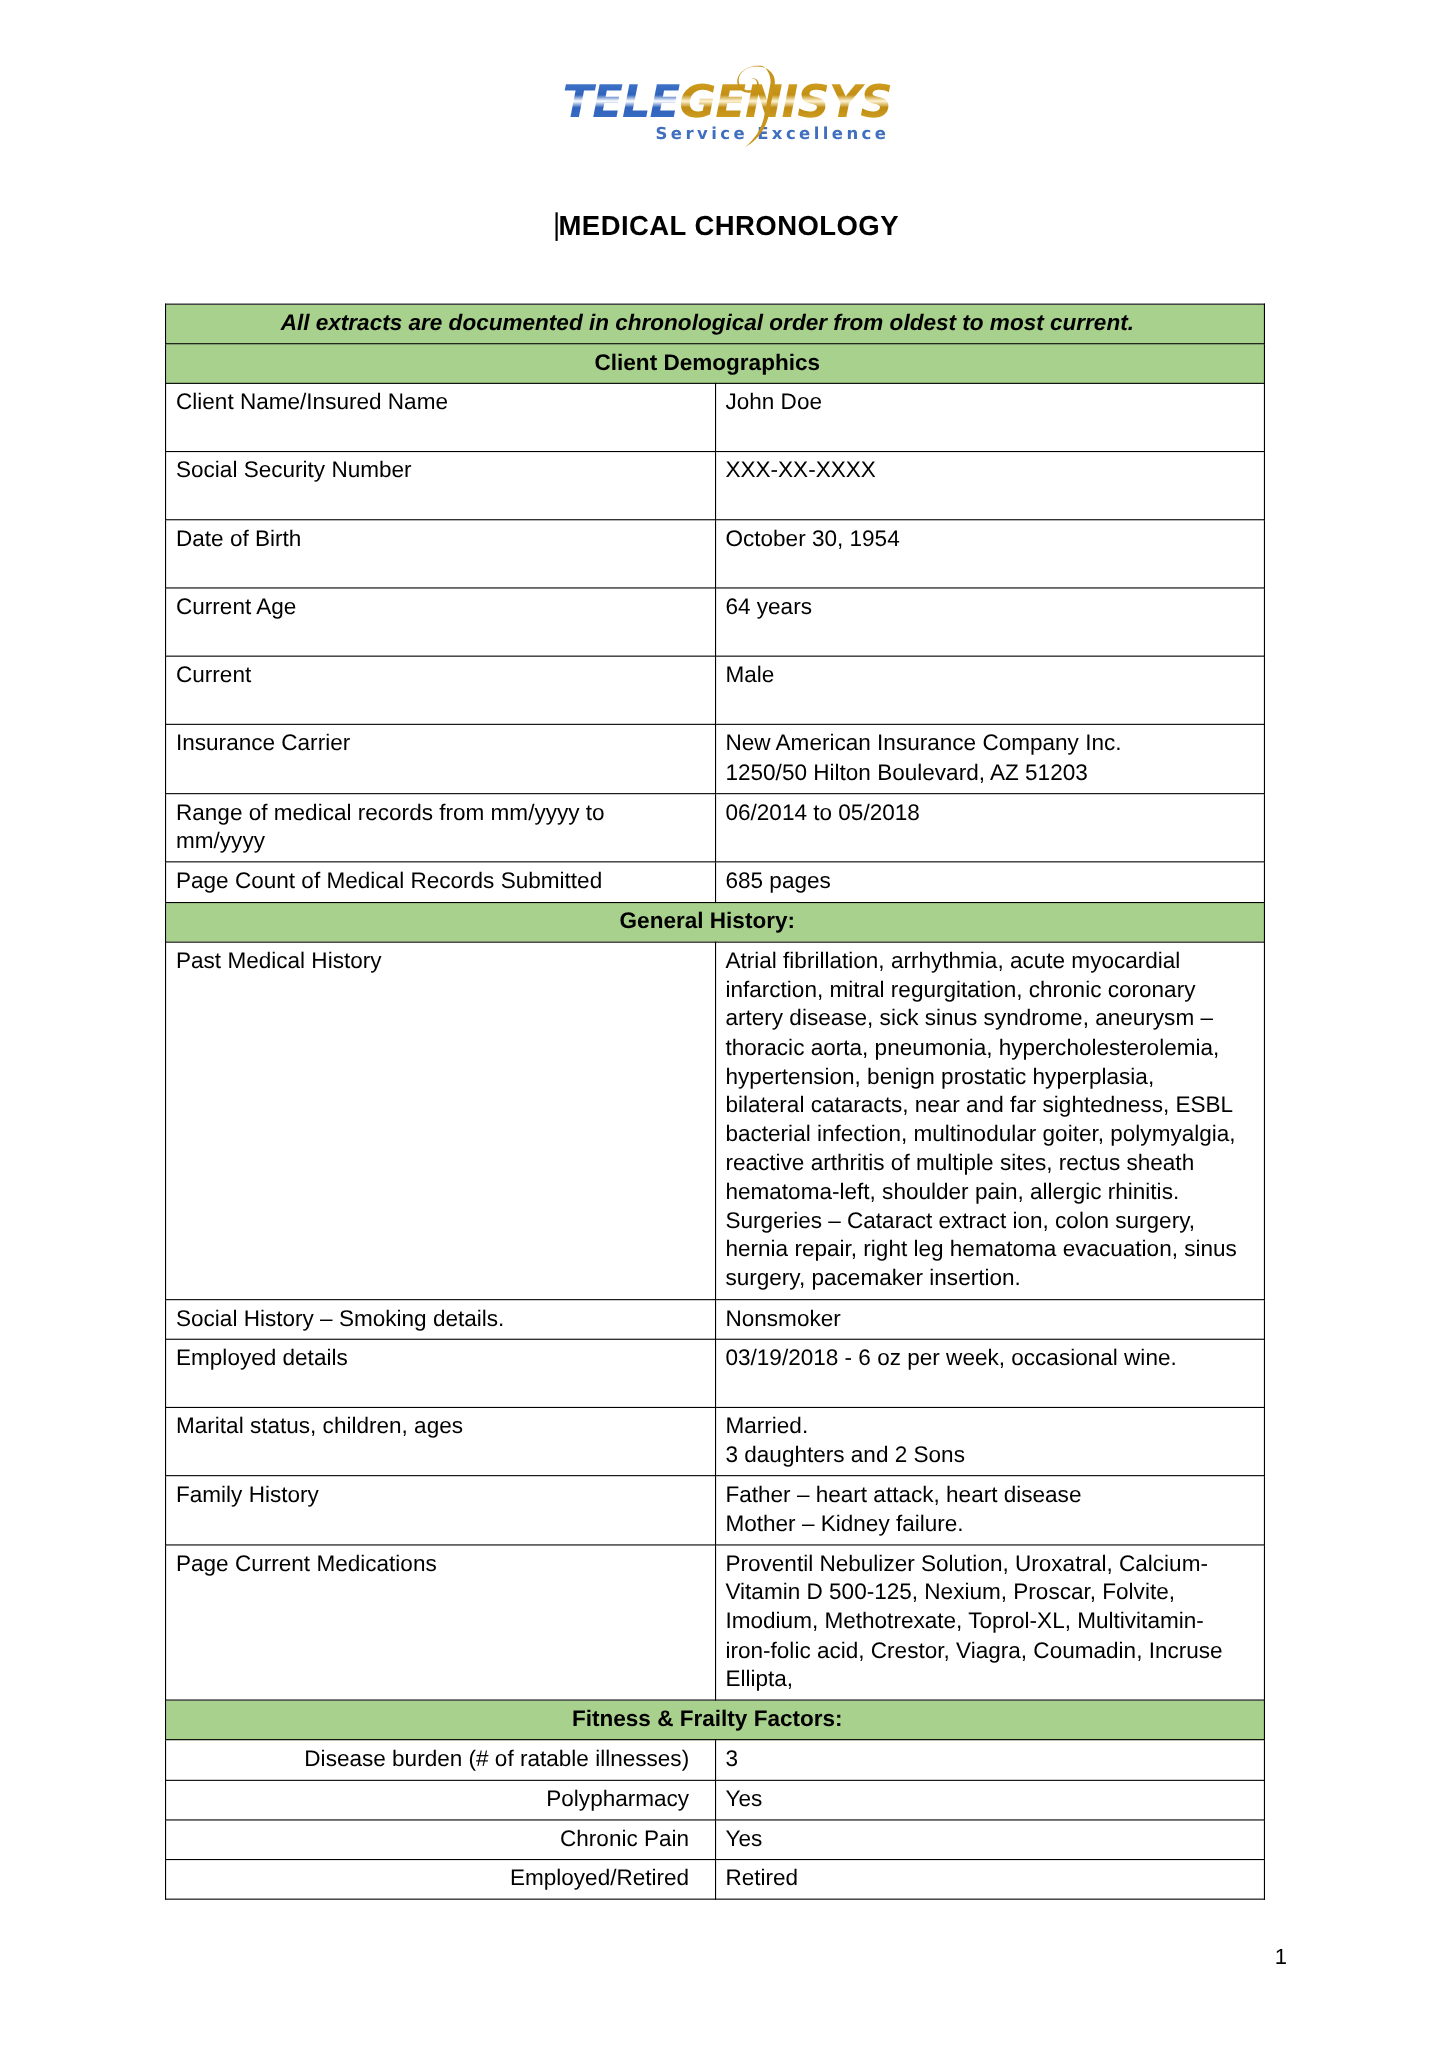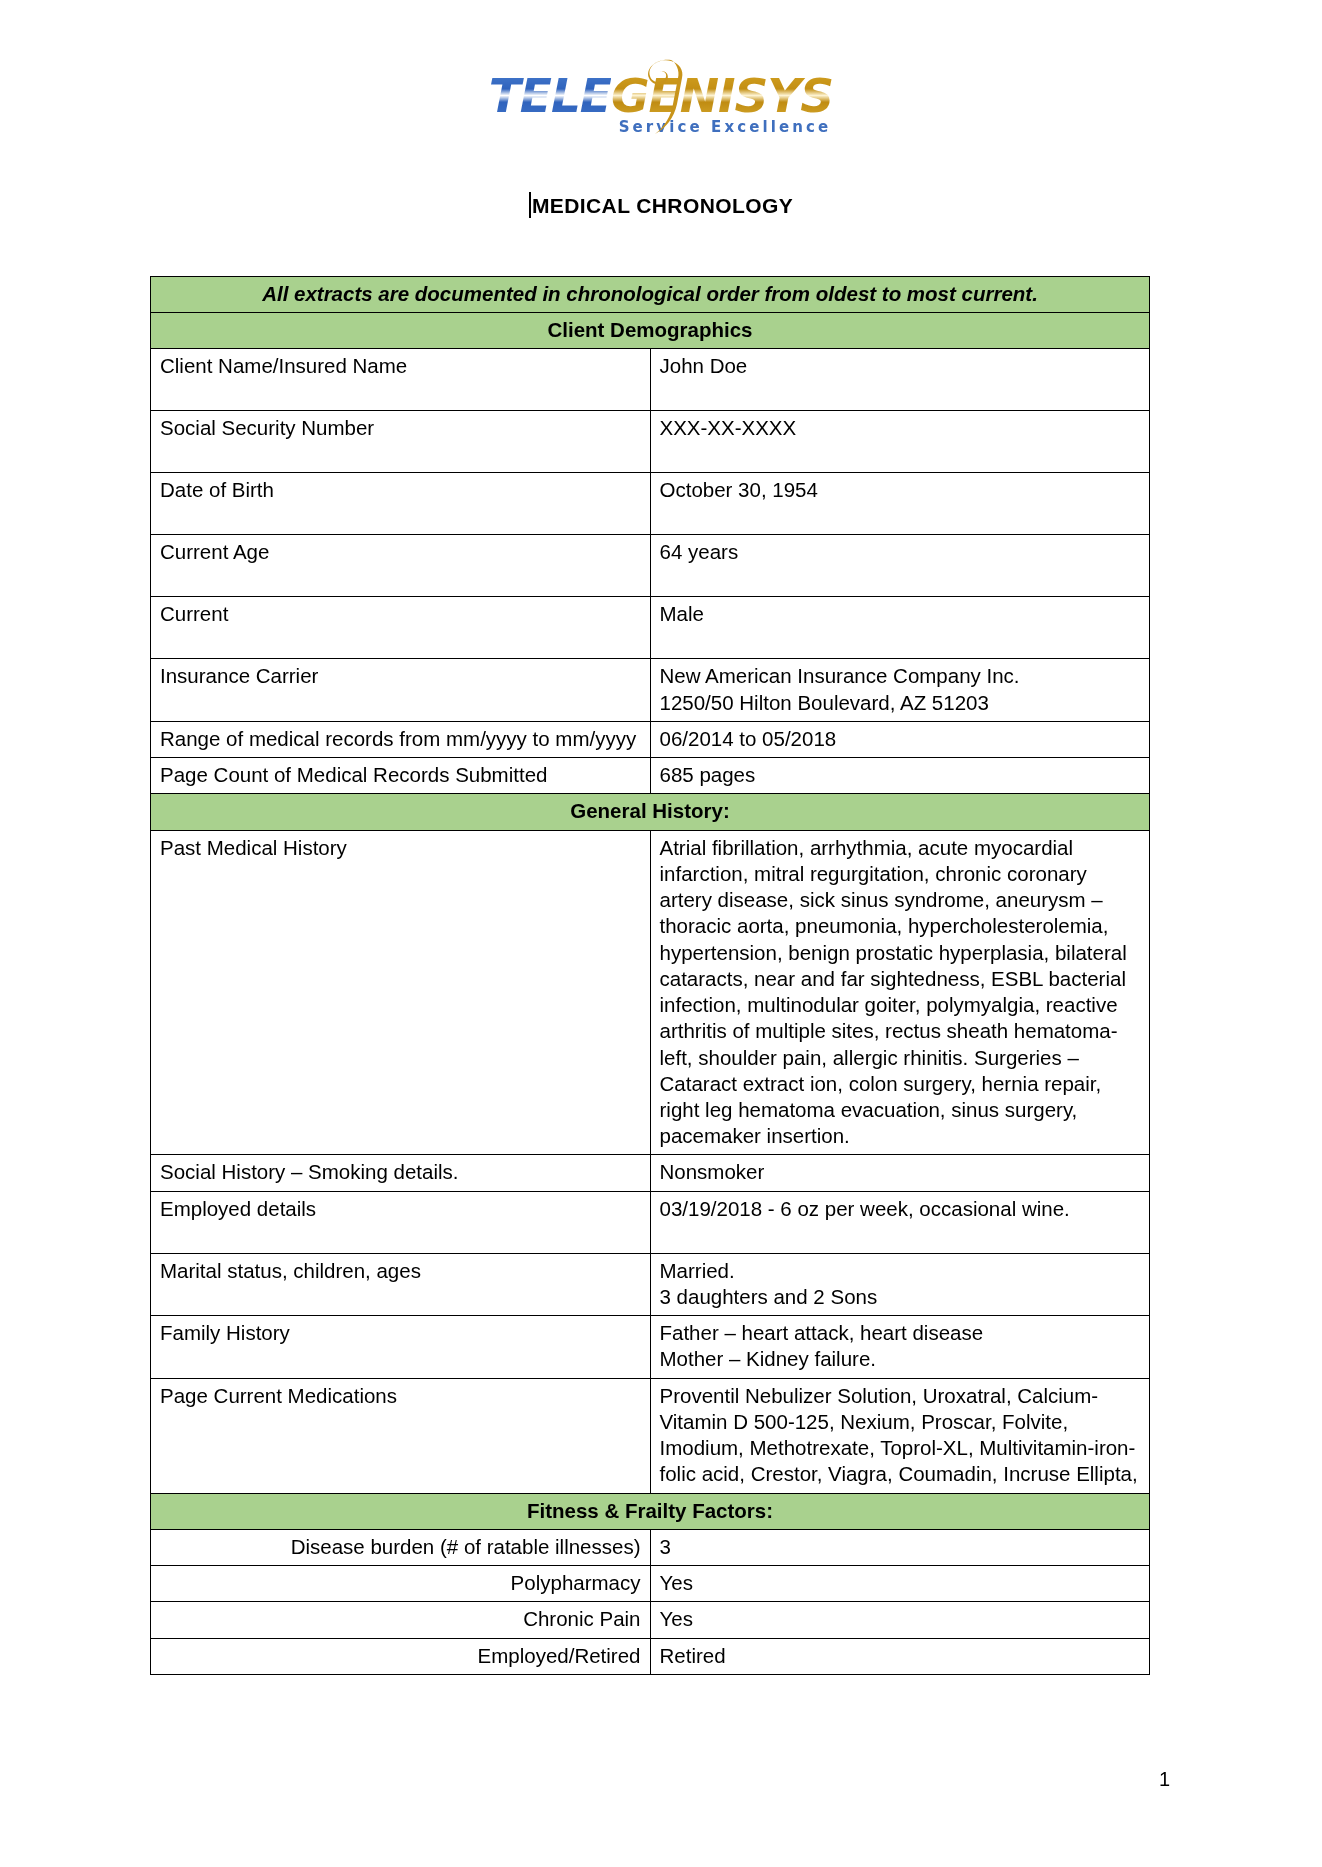--- a/index.html
+++ b/index.html
@@ -28,21 +28,21 @@
   }
   .logo {
     display: inline-block;
     position: relative;
     line-height: 1;
     text-align: left;
   }
   .logo-main {
     font-family: "DejaVu Sans", sans-serif;
     font-weight: bold;
-    font-size: 47px;
+    font-size: 41px;
     letter-spacing: -1px;
     white-space: nowrap;
     font-style: italic;
   }
   .logo-tele {
     background: linear-gradient(180deg,#4a7fd0 0%,#2f63bd 38%,#ffffff 50%,#2f63bd 62%,#3f72c8 100%);
     -webkit-background-clip: text;
     background-clip: text;
     color: transparent;
     -webkit-text-fill-color: transparent;
@@ -76,21 +76,21 @@
 
   
   .doc-title {
     position: absolute;
     top: 192px;
     left: 0;
     width: 100%;
     text-align: center;
     font-family: "Liberation Sans", sans-serif;
     font-weight: bold;
-    font-size: 21px;
+    font-size: 25px;
     letter-spacing: 0.4px;
   }
   .doc-title .caret {
     display: inline-block;
     width: 2px;
     height: 26px;
     background: #000;
     vertical-align: -5px;
     margin-right: 1px;
   }
@@ -104,21 +104,21 @@
   }
   table.doc {
     border-collapse: collapse;
     width: 100%;
     table-layout: fixed;
     font-size: 20.5px;
     line-height: 1.28;
   }
   table.doc td {
     border: 1.6px solid #000000;
-    padding: 4px 9px 5px 9px;
+    padding: 4px 23px 5px 9px;
     vertical-align: top;
   }
   .green {
     background: #a9d18e;
     text-align: center;
     font-weight: bold;
     padding-top: 3px;
     padding-bottom: 3px;
   }
   .green.italic {

